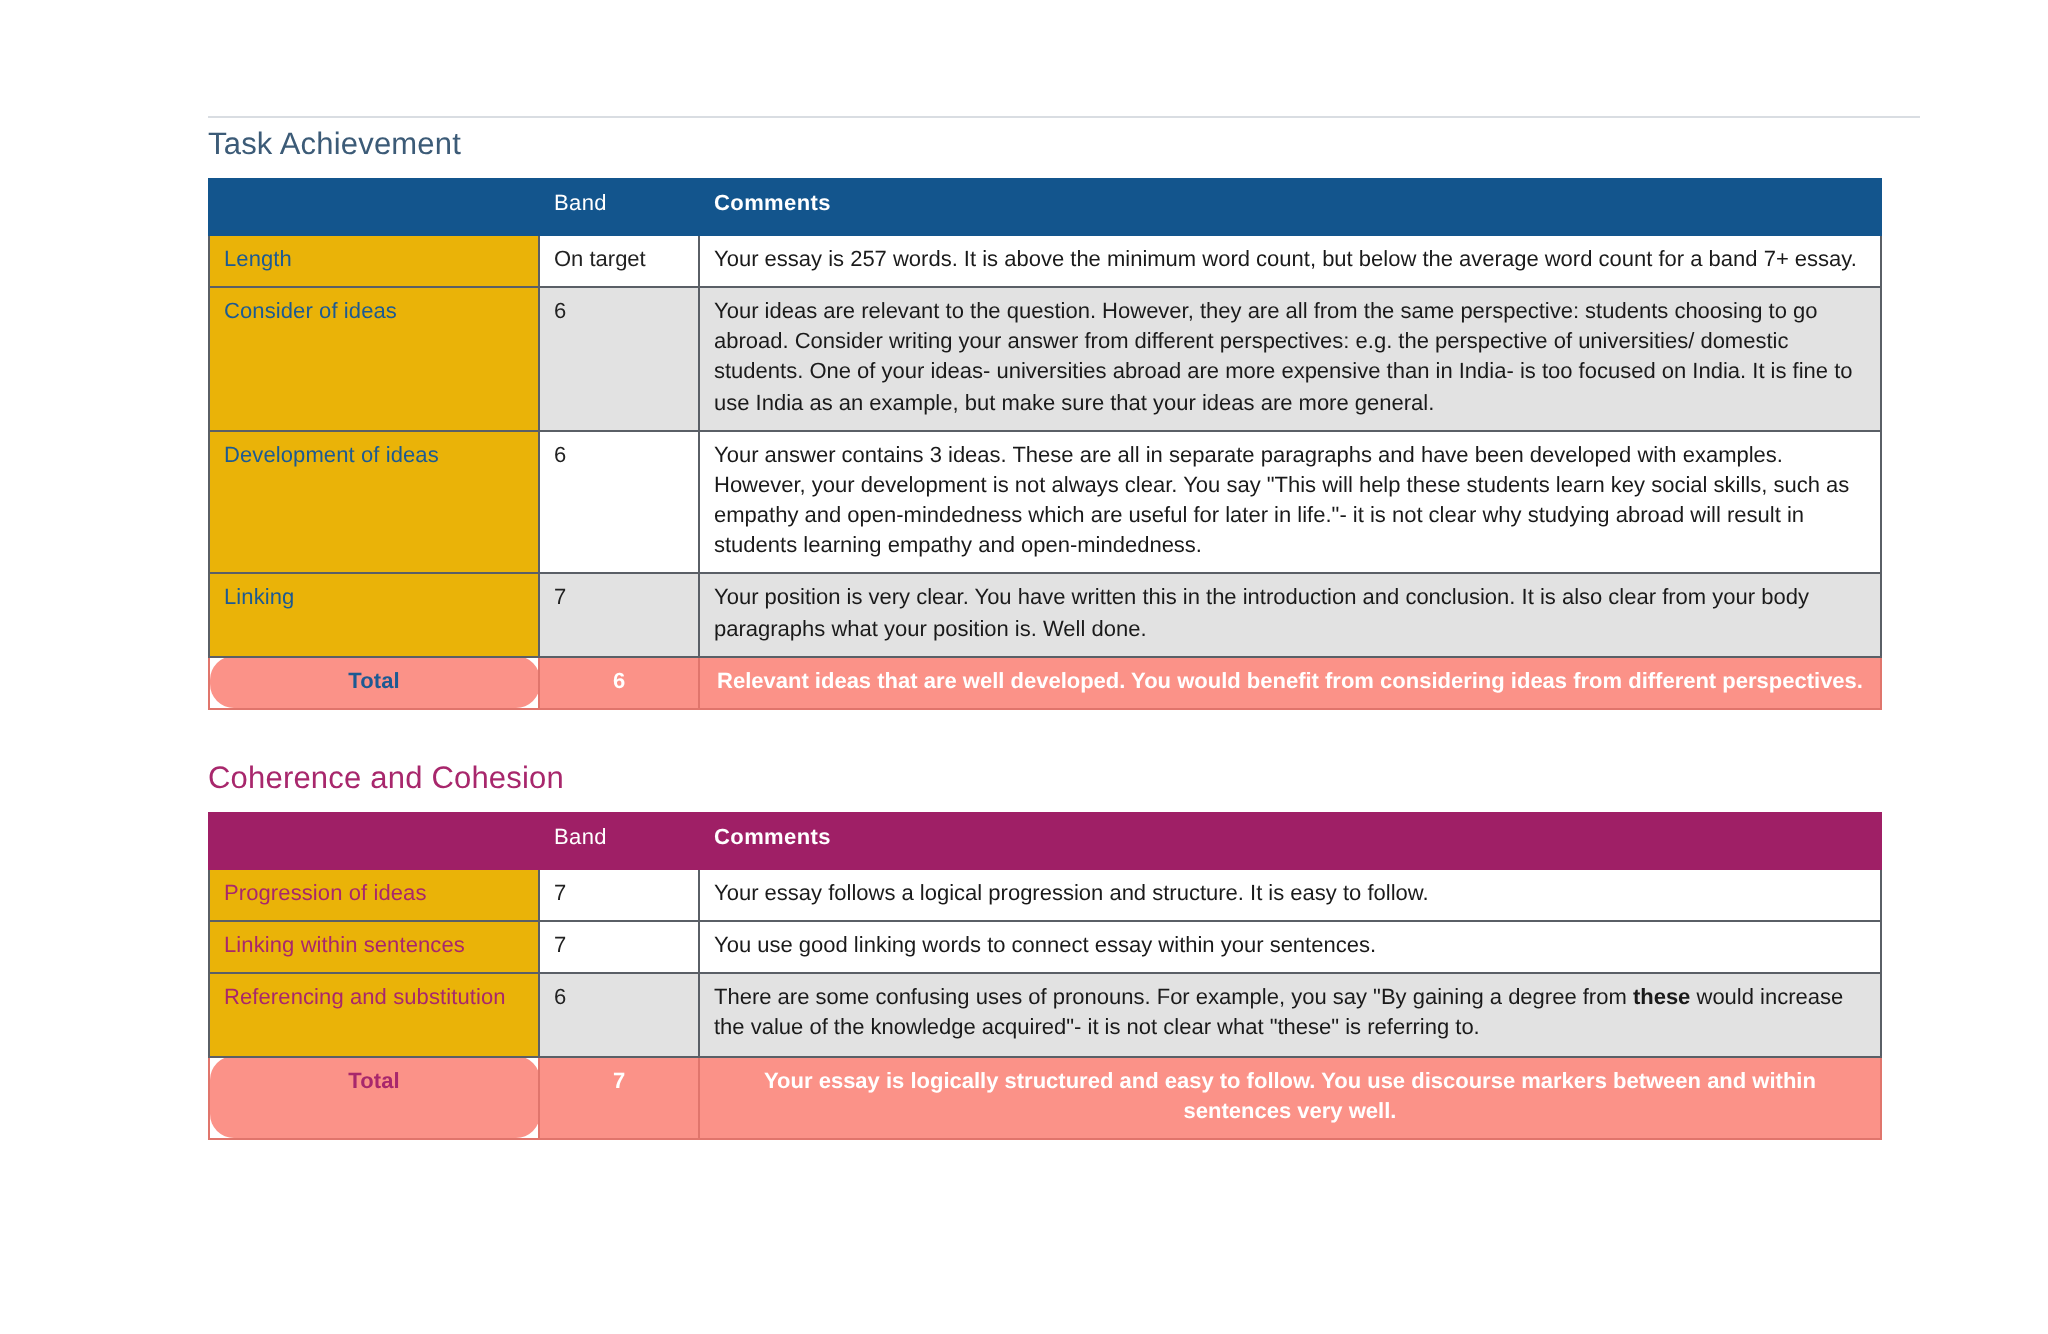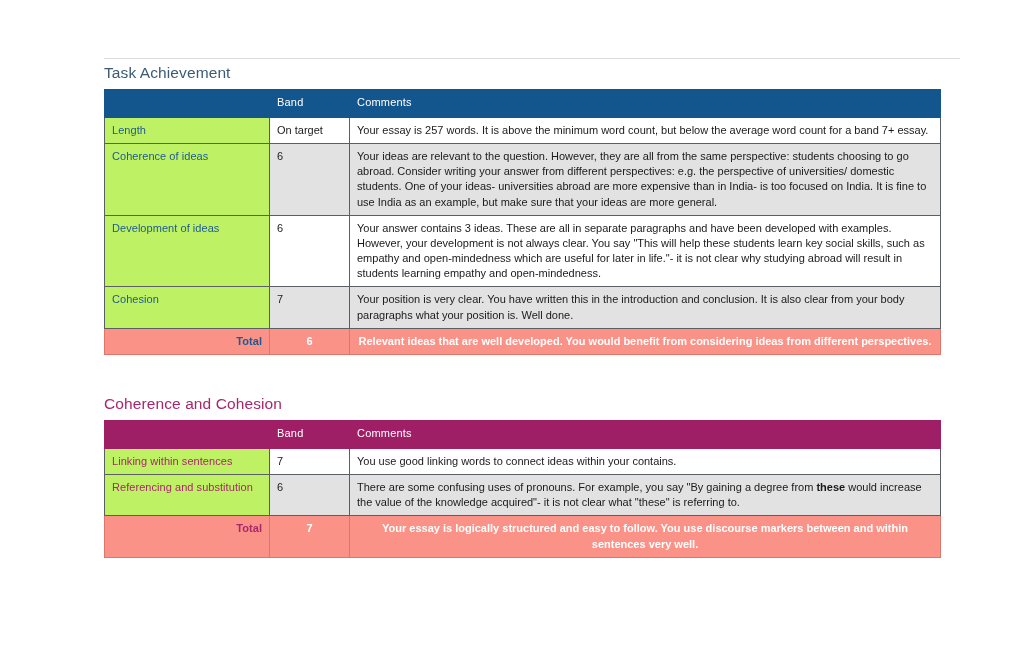--- a/index.html
+++ b/index.html
@@ -28,21 +28,21 @@
     width: 856px;
     height: 1px;
     background: #d9dde2;
   }
   .section {
     position: absolute;
     left: 104px;
     width: 836px;
   }
   #section-task { top: 64px; }
-  #section-coherence { top: 395px; }
+  #section-coherence { top: 381px; }
 
   .section-title {
     font-size: 15.5px;
     font-weight: 400;
     letter-spacing: 0.1px;
     margin: 0 0 7px 0;
     line-height: 1.15;
   }
   #section-task .section-title { color: #3c5b77; }
   #section-coherence .section-title { color: #a8276c; }
@@ -74,25 +74,25 @@
     text-align: center;
     height: 17px;
     padding-top: 5px;
     padding-bottom: 5px;
     letter-spacing: 0.2px;
   }
   #table-task thead th { background: #13558d; border-color: #13558d; }
   #table-coherence thead th { background: #9f1f66; border-color: #9f1f66; }
   thead th.h-criterion { border-right-color: #ffffff; }
   thead th.h-band { border-left-color: #ffffff; border-right-color: #ffffff; }
-  thead th.h-comments { border-left-color: #ffffff; }
+  thead th.h-comments { border-left-color: #ffffff; font-weight: bold; }
 
   td.criterion {
     font-weight: bold;
-    background: #bef264;
+    background: #eab308;
     letter-spacing: 0.05px;
   }
   #table-task td.criterion { color: #1c5a93; }
   #table-coherence td.criterion { color: #a8276c; }
 
   td.band {
     text-align: center;
     color: #222222;
   }
   td.comments { color: #1a1a1a; }
@@ -101,21 +101,21 @@
   tr.shaded td.band, tr.shaded td.comments { background: #e2e2e2; }
   tr.plain td.band, tr.plain td.comments { background: #ffffff; }
 
   tr.total-row td {
     background: #fb9288;
     color: #ffffff;
     font-weight: bold;
     border-color: #e0756c;
     text-align: center;
   }
-  tr.total-row td.criterion { text-align: right; color: #ffffff; }
+  tr.total-row td.criterion { text-align: center; color: #ffffff; border-radius: 12px; }
   tr.total-row td.band { text-align: center; color: #ffffff; }
 
   #table-task tr.row-length td.comments,
   #table-task tr.row-length td.band { background: #ffffff; }
 </style>
 </head>
 <body>
 
 <div class="page">
 
@@ -137,31 +137,31 @@
           <th class="h-comments">Comments</th>
         </tr>
       </thead>
       <tbody>
         <tr class="plain row-length">
           <td class="criterion">Length</td>
           <td class="band">On target</td>
           <td class="comments">Your essay is 257 words. It is above the minimum word count, but below the average word count for a band 7+ essay.</td>
         </tr>
         <tr class="shaded">
-          <td class="criterion">Coherence of ideas</td>
+          <td class="criterion">Consider of ideas</td>
           <td class="band">6</td>
           <td class="comments">Your ideas are relevant to the question. However, they are all from the same perspective: students choosing to go abroad. Consider writing your answer from different perspectives: e.g. the perspective of universities/ domestic students. One of your ideas- universities abroad are more expensive than in India- is too focused on India. It is fine to use India as an example, but make sure that your ideas are more general.</td>
         </tr>
         <tr class="plain">
           <td class="criterion">Development of ideas</td>
           <td class="band">6</td>
           <td class="comments">Your answer contains 3 ideas. These are all in separate paragraphs and have been developed with examples. However, your development is not always clear. You say "This will help these students learn key social skills, such as empathy and open-mindedness which are useful for later in life."- it is not clear why studying abroad will result in students learning empathy and open-mindedness.</td>
         </tr>
         <tr class="shaded">
-          <td class="criterion">Cohesion</td>
+          <td class="criterion">Linking</td>
           <td class="band">7</td>
           <td class="comments">Your position is very clear. You have written this in the introduction and conclusion. It is also clear from your body paragraphs what your position is. Well done.</td>
         </tr>
         <tr class="total-row">
           <td class="criterion">Total</td>
           <td class="band">6</td>
           <td class="comments">Relevant ideas that are well developed. You would benefit from considering ideas from different perspectives.</td>
         </tr>
       </tbody>
     </table>
@@ -178,23 +178,28 @@
       </colgroup>
       <thead>
         <tr>
           <th class="h-criterion"></th>
           <th class="h-band">Band</th>
           <th class="h-comments">Comments</th>
         </tr>
       </thead>
       <tbody>
         <tr class="plain">
+          <td class="criterion">Progression of ideas</td>
+          <td class="band">7</td>
+          <td class="comments">Your essay follows a logical progression and structure. It is easy to follow.</td>
+        </tr>
+        <tr class="plain">
           <td class="criterion">Linking within sentences</td>
           <td class="band">7</td>
-          <td class="comments">You use good linking words to connect ideas within your contains.</td>
+          <td class="comments">You use good linking words to connect essay within your sentences.</td>
         </tr>
         <tr class="shaded">
           <td class="criterion">Referencing and substitution</td>
           <td class="band">6</td>
           <td class="comments">There are some confusing uses of pronouns. For example, you say "By gaining a degree from <b>these</b> would increase the value of the knowledge acquired"- it is not clear what "these" is referring to.</td>
         </tr>
         <tr class="total-row">
           <td class="criterion">Total</td>
           <td class="band">7</td>
           <td class="comments">Your essay is logically structured and easy to follow. You use discourse markers between and within sentences very well.</td>

